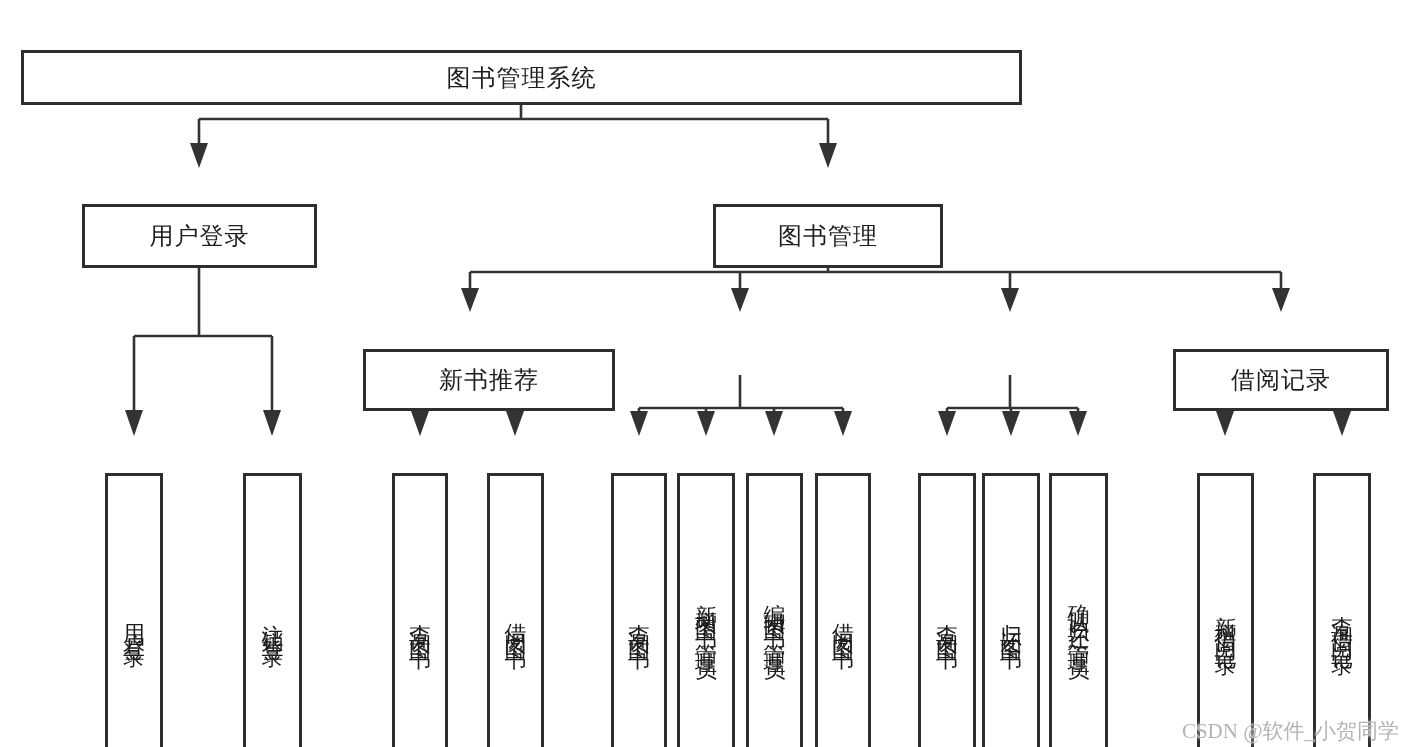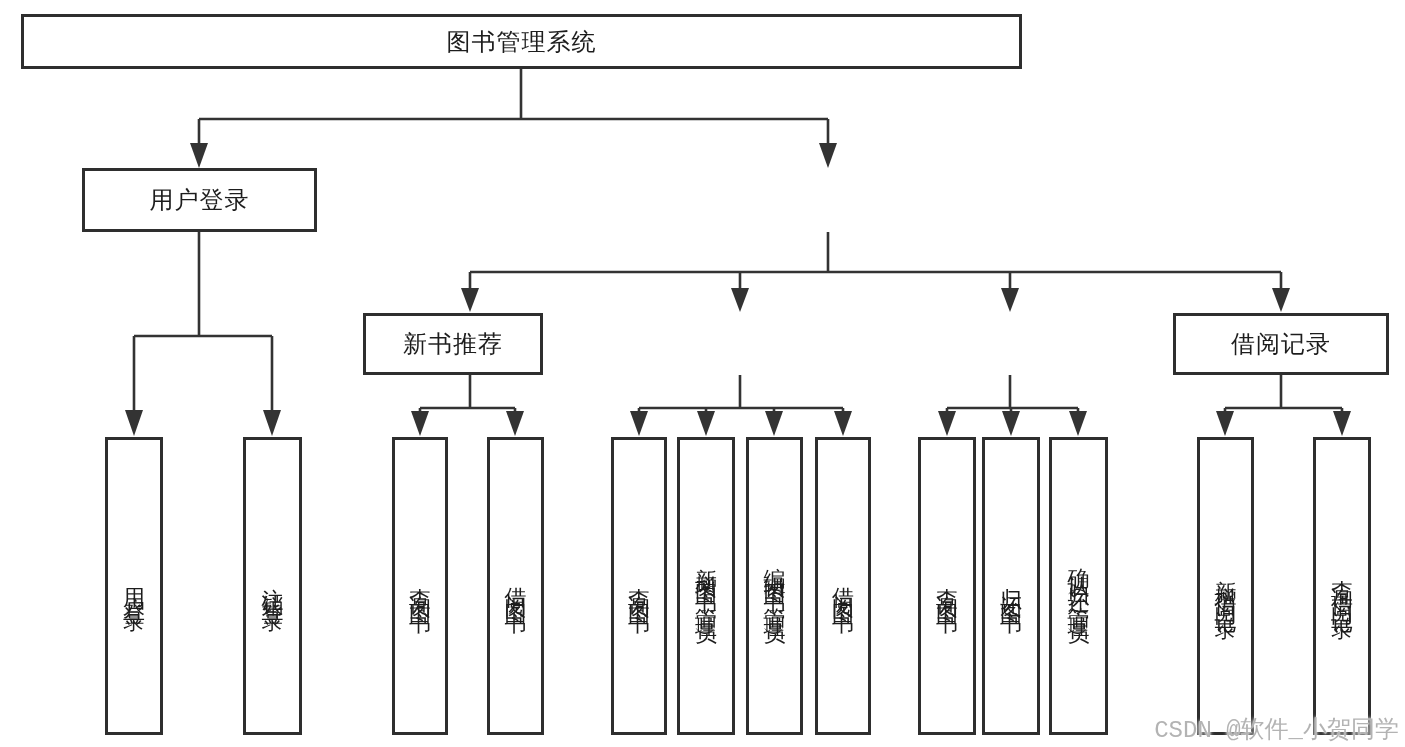--- a/index.html
+++ b/index.html
@@ -13,41 +13,42 @@
   .wires{position:absolute;left:0;top:0;width:1405px;height:747px;}
   .node{
     position:absolute;
     box-sizing:border-box;
     background:#ffffff;
     border:3px solid #2e2e2e;
     display:flex;
     align-items:center;
     justify-content:center;
     color:#1d1d1d;
+    margin-top:36px;
   }
   .node.h span{
     font-size:24px;
     letter-spacing:1px;
     white-space:nowrap;
   }
   .node.v span{
     writing-mode:vertical-lr;
     text-orientation:mixed;
     font-size:22px;
     line-height:1;
     letter-spacing:8px;
   }
   .watermark{
     position:absolute;
     right:6px;
     bottom:2px;
-    font-size:24px;
+    font-size:21px;
     color:#b3b3b3;
     text-shadow:0 0 2px #ffffff, 0 0 4px #ffffff;
-    font-family:Liberation Mono, monospace;
+    font-family:Liberation Serif, serif;
     white-space:nowrap;
   }
 </style>
 </head>
 <body>
 
 <div class="canvas">
 
   <svg class="wires" viewBox="0 0 1405 747" xmlns="http://www.w3.org/2000/svg">
     <g stroke="#333333" stroke-width="2.6" fill="none">
@@ -82,22 +83,25 @@
     </g>
   </svg>
 
   <div class="node h" style="left:21px;top:14px;width:1001px;height:55px">
     <span>图书管理系统</span>
   </div>
 
   <div class="node h" style="left:82px;top:168px;width:235px;height:64px">
     <span>用户登录</span>
   </div>
+  <div class="node h" style="left:713px;top:168px;width:230px;height:64px">
+    <span>图书管理</span>
+  </div>
 
-  <div class="node h" style="left:363px;top:313px;width:180px;height:62px">
+  <div class="node h" style="left:363px;top:313px;width:252px;height:62px">
     <span>新书推荐</span>
   </div>
   <div class="node h" style="left:1173px;top:313px;width:216px;height:62px">
     <span>借阅记录</span>
   </div>
 
   <div class="node v" style="left:105px;top:437px;width:58px;height:298px">
     <span>用户登录</span>
   </div>
   <div class="node v" style="left:243px;top:437px;width:59px;height:298px">

